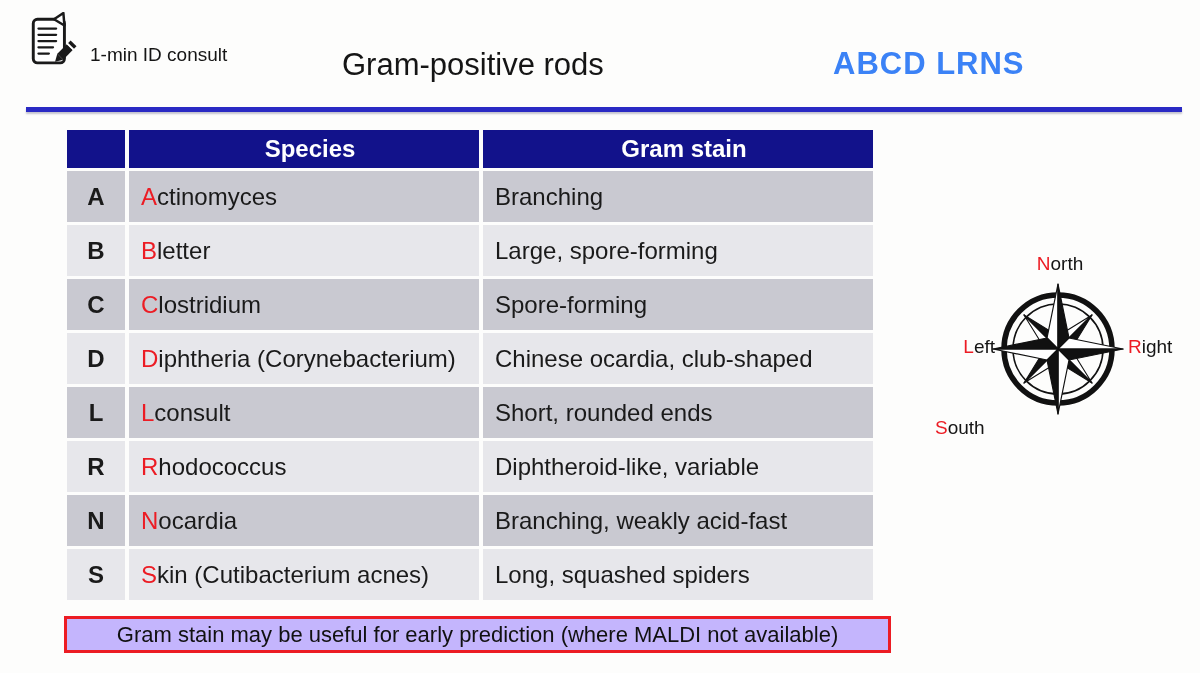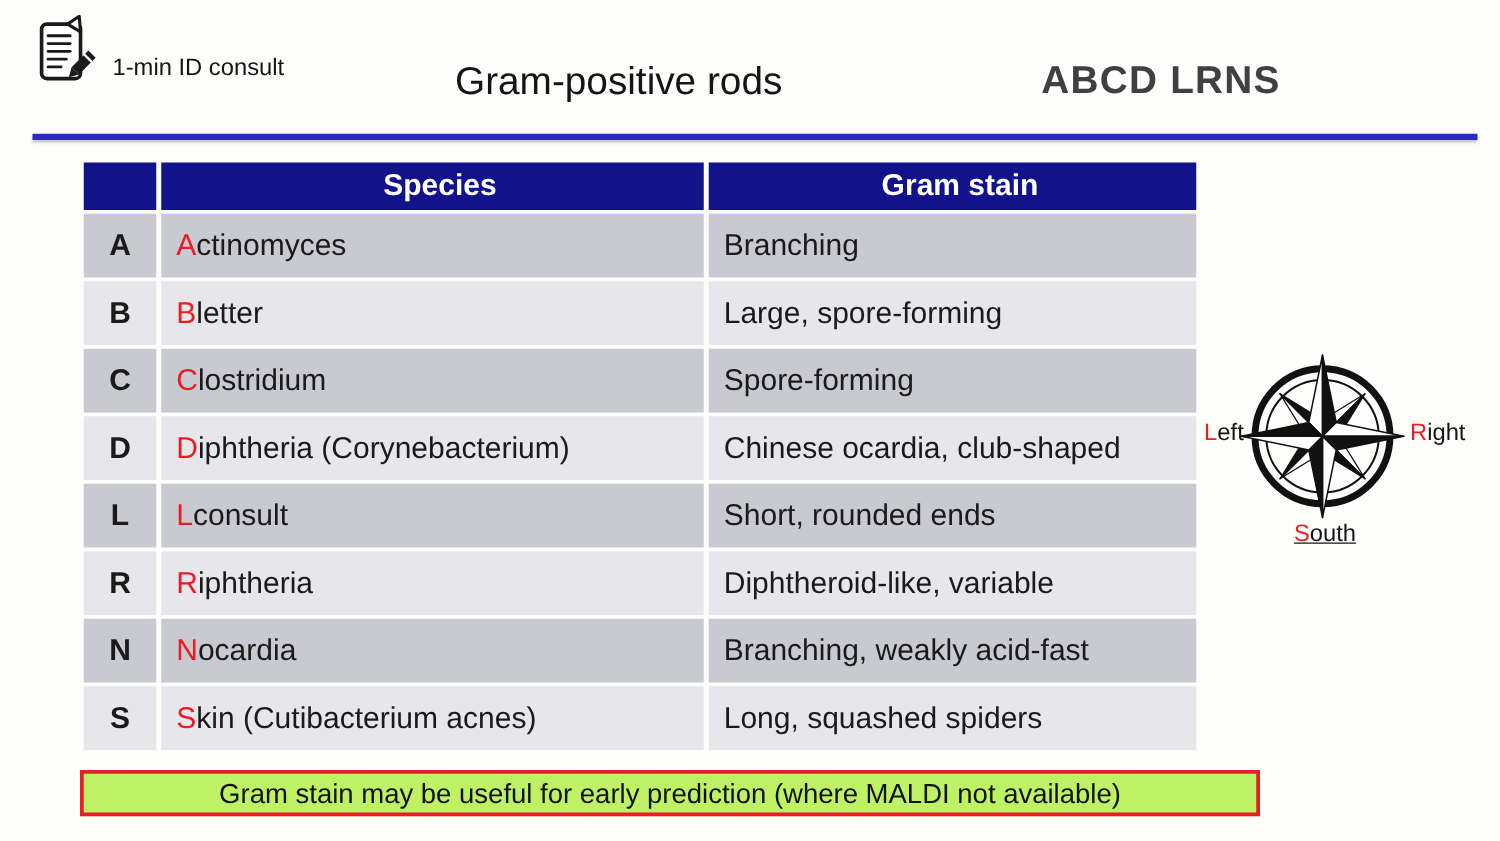--- a/index.html
+++ b/index.html
@@ -15,49 +15,49 @@
   body{
     width:1200px;height:673px;position:relative;overflow:hidden;
     background:#FDFDFC;color:var(--ink);
     font-family:"Liberation Sans",sans-serif;
   }
   
   .consult-badge{position:absolute;left:28px;top:12px;display:flex;align-items:flex-end;gap:12px;}
   .consult-badge svg{display:block;}
   .consult-label{font-size:19px;font-weight:400;color:#151515;}
   
-  .slide-title{position:absolute;left:364px;top:47px;font-size:31px;font-weight:400;color:#151515;white-space:nowrap;}
-  .mnemonic-title{position:absolute;left:833px;top:46px;font-size:31px;font-weight:700;color:#404040;white-space:nowrap;letter-spacing:1px;}
+  .slide-title{position:absolute;left:342px;top:47px;font-size:31px;font-weight:400;color:#151515;white-space:nowrap;}
+  .mnemonic-title{position:absolute;left:833px;top:46px;font-size:31px;font-weight:700;color:#3b82f6;white-space:nowrap;letter-spacing:1px;}
   
   .blue-divider{position:absolute;left:26px;top:107px;width:1156px;height:5px;background:var(--divider-blue);box-shadow:0 2px 2px rgba(90,90,120,.35);}
   
   .rods-table{position:absolute;left:63px;top:127px;border-collapse:separate;border-spacing:4px 3px;}
   .rods-table th{
     background:var(--header-bg);color:#ffffff;font-size:24px;font-weight:700;
     height:38px;text-align:center;padding:0;
   }
   .rods-table td{font-size:24px;height:51px;padding:0;}
   .c-letter{width:58px;text-align:center;font-weight:700;}
-  .c-species{width:434px;padding-left:12px !important;}
+  .c-species{width:350px;padding-left:12px !important;}
   .c-gram{width:390px;padding-left:12px !important;}
   .rods-table tbody tr:nth-child(odd) td{background:var(--row-dark);}
   .rods-table tbody tr:nth-child(even) td{background:var(--row-light);}
   .initial{color:var(--accent-red);}
   
   .compass-box{position:absolute;left:935px;top:253px;width:250px;height:200px;}
   .compass-box .dir{position:absolute;font-size:19px;color:#151515;white-space:nowrap;}
   .dir-north{left:0;top:0;width:100%;text-align:center;}
-  .dir-south{left:0;top:164px;width:100%;text-align:center;text-decoration:underline;}
+  .dir-south{left:0;top:164px;width:100%;}
   .dir-left{left:8px;top:83px;width:52px;text-align:right;}
   .dir-right{left:193px;top:83px;}
   .compass-svg{position:absolute;left:55px;top:28px;}
   
   .footer-note{
-    position:absolute;left:64px;top:616px;width:944px;height:37px;
-    border:3px solid var(--accent-red);background:#bef264;
+    position:absolute;left:64px;top:616px;width:827px;height:37px;
+    border:3px solid var(--accent-red);background:#c4b5fd;
     display:flex;align-items:center;justify-content:center;
     font-size:22px;color:#111;
   }
 </style>
 </head>
 <body>
 
 <div class="consult-badge">
   <span>
     <svg width="50" height="54" viewBox="0 0 48 52" aria-hidden="true">
@@ -115,37 +115,38 @@
       <td class="c-species"><span class="initial">D</span><span>iphtheria (Corynebacterium)</span></td>
       <td class="c-gram">Chinese ocardia, club-shaped</td>
     </tr>
     <tr>
       <td class="c-letter">L</td>
       <td class="c-species"><span class="initial">L</span><span>consult</span></td>
       <td class="c-gram">Short, rounded ends</td>
     </tr>
     <tr>
       <td class="c-letter">R</td>
-      <td class="c-species"><span class="initial">R</span><span>iphtheria</span></td>
+      <td class="c-species"><span class="initial">R</span><span>hodococcus</span></td>
       <td class="c-gram">Diphtheroid-like, variable</td>
     </tr>
     <tr>
       <td class="c-letter">N</td>
       <td class="c-species"><span class="initial">N</span><span>ocardia</span></td>
       <td class="c-gram">Branching, weakly acid-fast</td>
     </tr>
     <tr>
       <td class="c-letter">S</td>
       <td class="c-species"><span class="initial">S</span><span>kin (Cutibacterium acnes)</span></td>
       <td class="c-gram">Long, squashed spiders</td>
     </tr>
   </tbody>
 </table>
 
 <div class="compass-box">
+  <div class="dir dir-north"><span class="initial">N</span><span>orth</span></div>
   <div class="dir dir-left"><span class="initial">L</span><span>eft</span></div>
   <svg class="compass-svg" width="136" height="136" viewBox="-68 -68 136 136" aria-hidden="true">
     <circle cx="0" cy="0" r="54" fill="none" stroke="#111" stroke-width="5.5"></circle>
     <circle cx="0" cy="0" r="45" fill="none" stroke="#111" stroke-width="1.6"></circle>
 
     <g stroke="#111" stroke-width="1.1" stroke-linejoin="round">
       <polygon points="34,-34 0,-13 0,0" fill="#ffffff"></polygon>
       <polygon points="34,-34 13,0 0,0" fill="#111"></polygon>
       <polygon points="34,34 13,0 0,0" fill="#ffffff"></polygon>
       <polygon points="34,34 0,13 0,0" fill="#111"></polygon>

